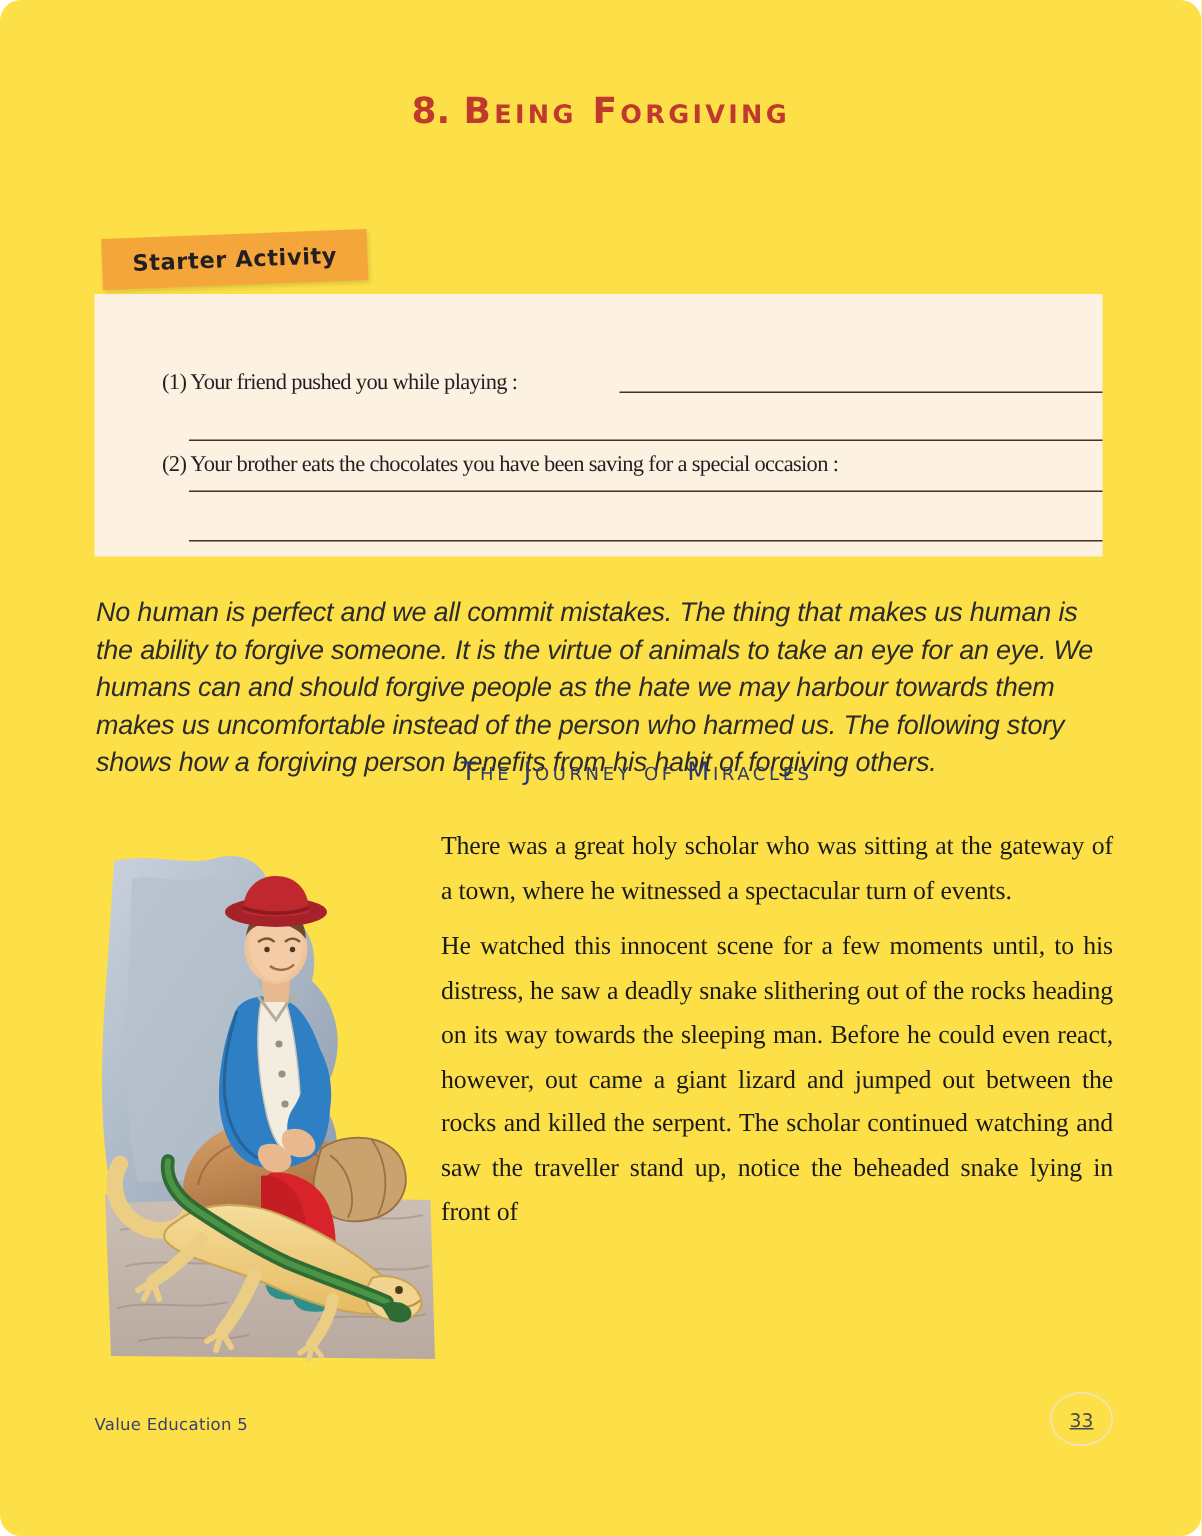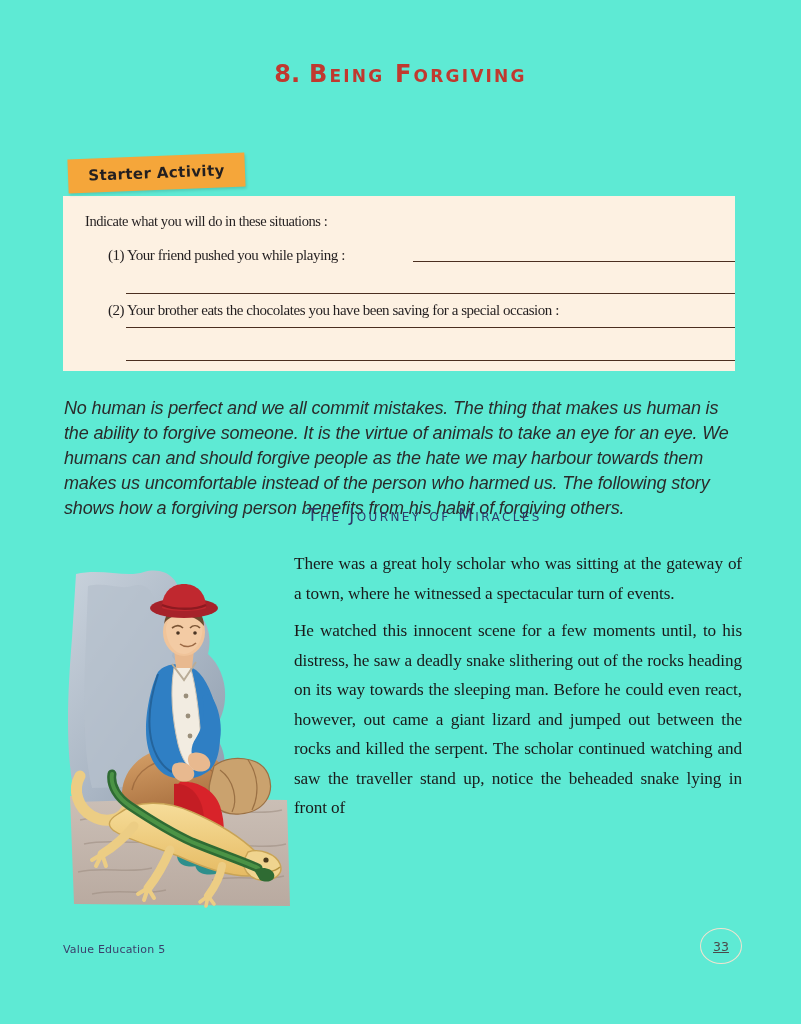--- a/index.html
+++ b/index.html
@@ -5,21 +5,21 @@
   * { box-sizing: border-box; }
   html, body { margin:0; padding:0; }
   body {
     width: 801px; height: 1024px;
     background: #ffffff;
     font-family: "Liberation Serif", serif;
     overflow: hidden;
     position: relative;
   }
 
-  .page { position:absolute; inset:0; background:#5eead4; }
+  .page { position:absolute; inset:0; background:#fde047;border-radius:14px; }
 
   
   .chapter-title{
     position:absolute; top:60px; left:0; width:801px;
     text-align:center;
     font-family:"DejaVu Sans", sans-serif;
     font-size:24px; font-weight:600;
     color:#c0392f;
     letter-spacing:.5px;
   }
@@ -149,21 +149,20 @@
 <body>
 
 <div class="page">
 
   <div class="chapter-title">
     <span class="num">8.</span>
     <span class="sc">Being Forgiving</span>
   </div>
 
   <div class="activity-box">
-    <div class="activity-prompt">Indicate what you will do in these situations :</div>
 
     <div class="q-item q1">
       <span>(1)</span>
       <span>Your friend pushed you while playing :</span>
     </div>
 
     <div class="q-item q2">
       <span>(2)</span>
       <span>Your brother eats the chocolates you have been saving for a special occasion :</span>
     </div>

